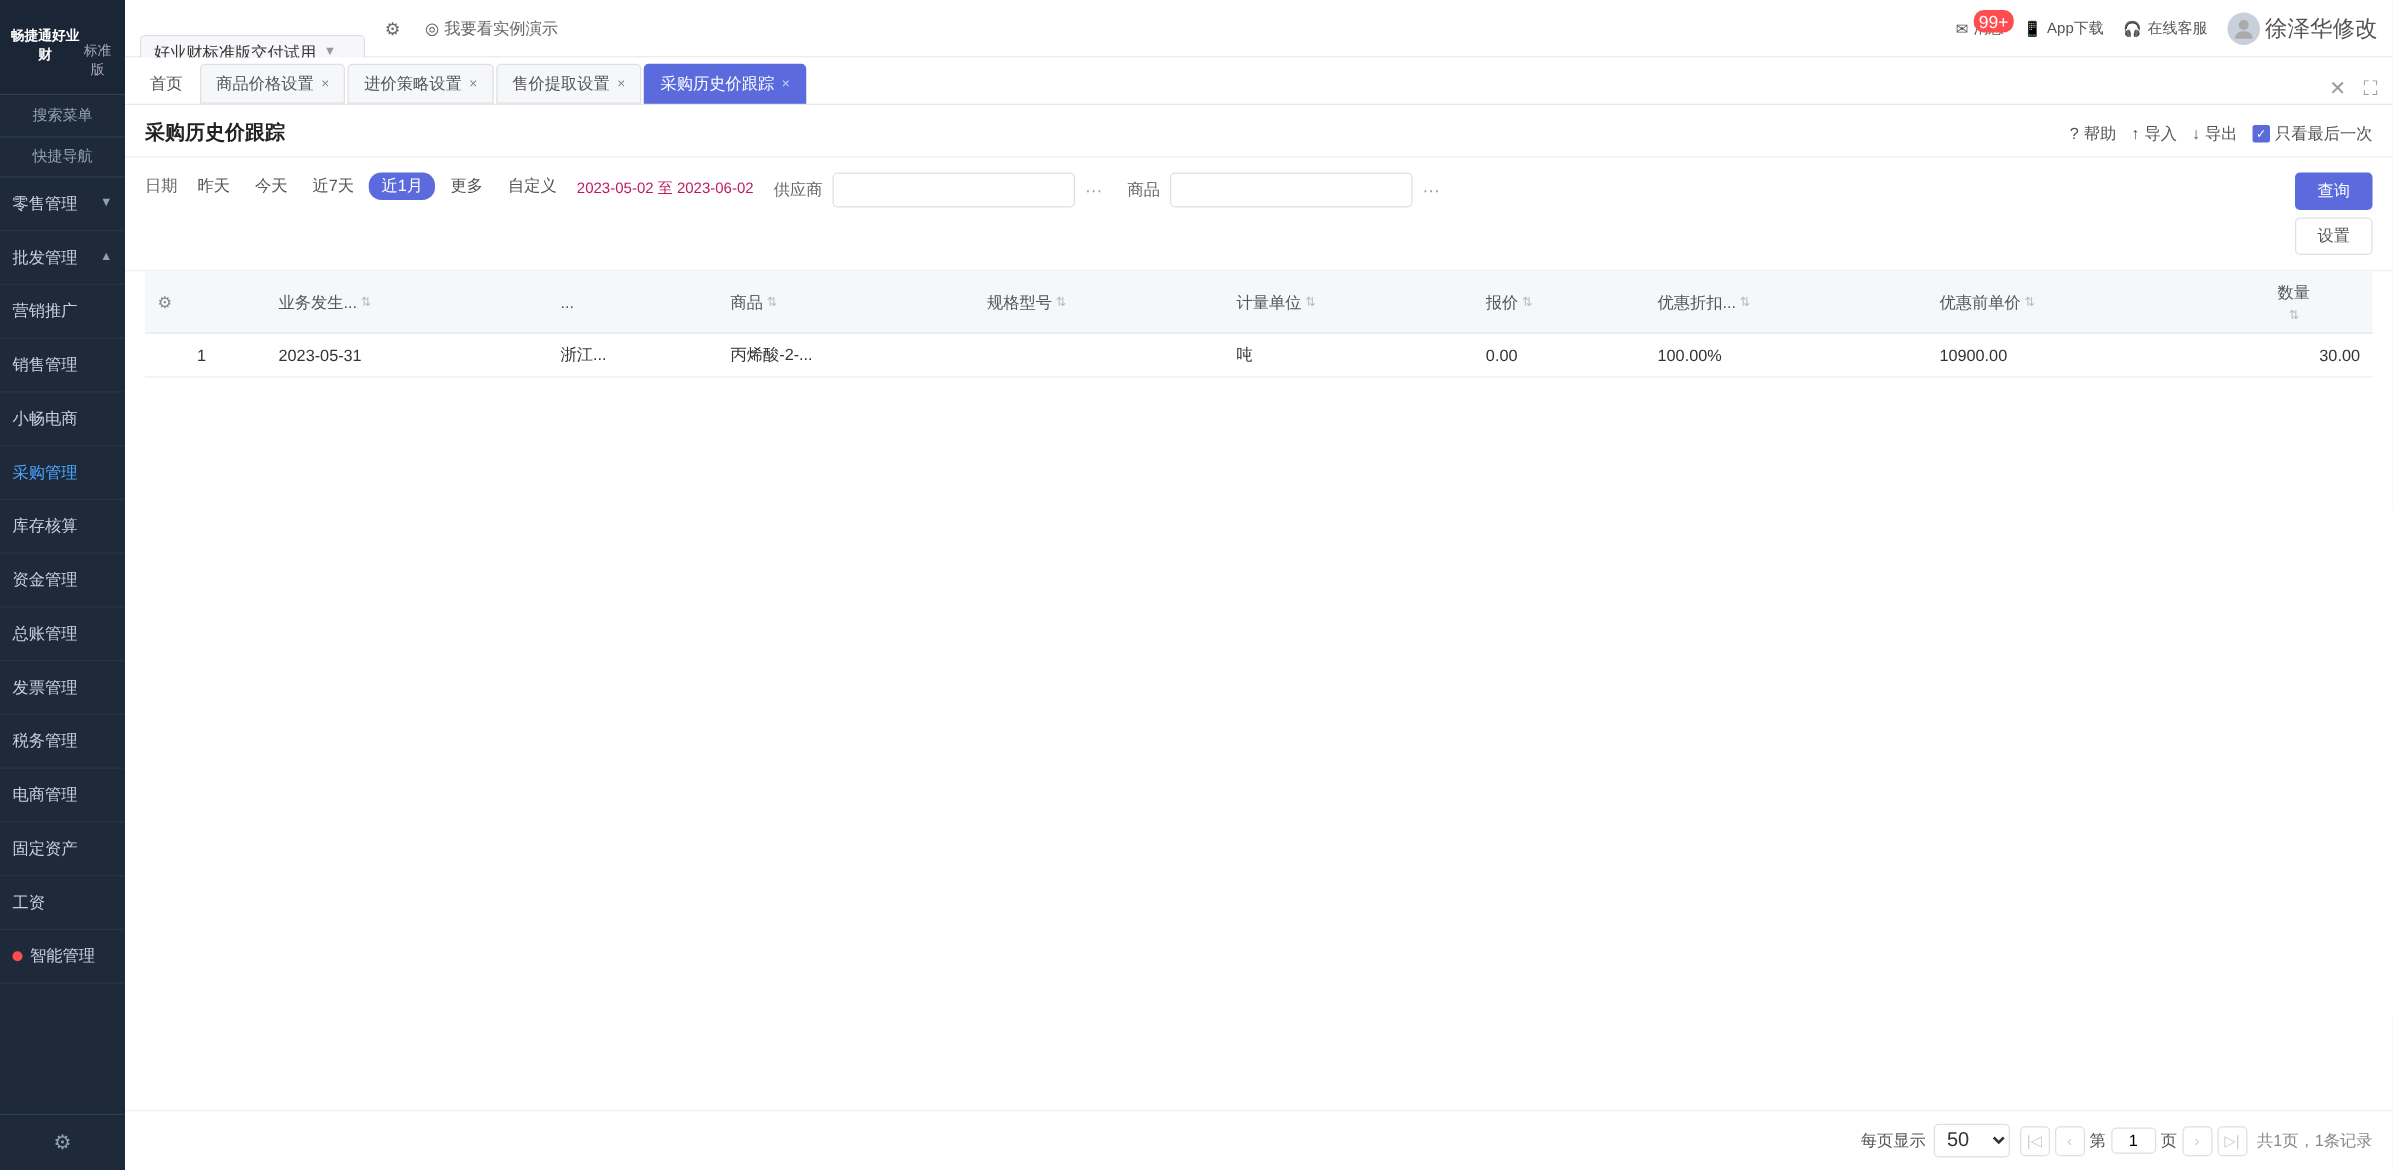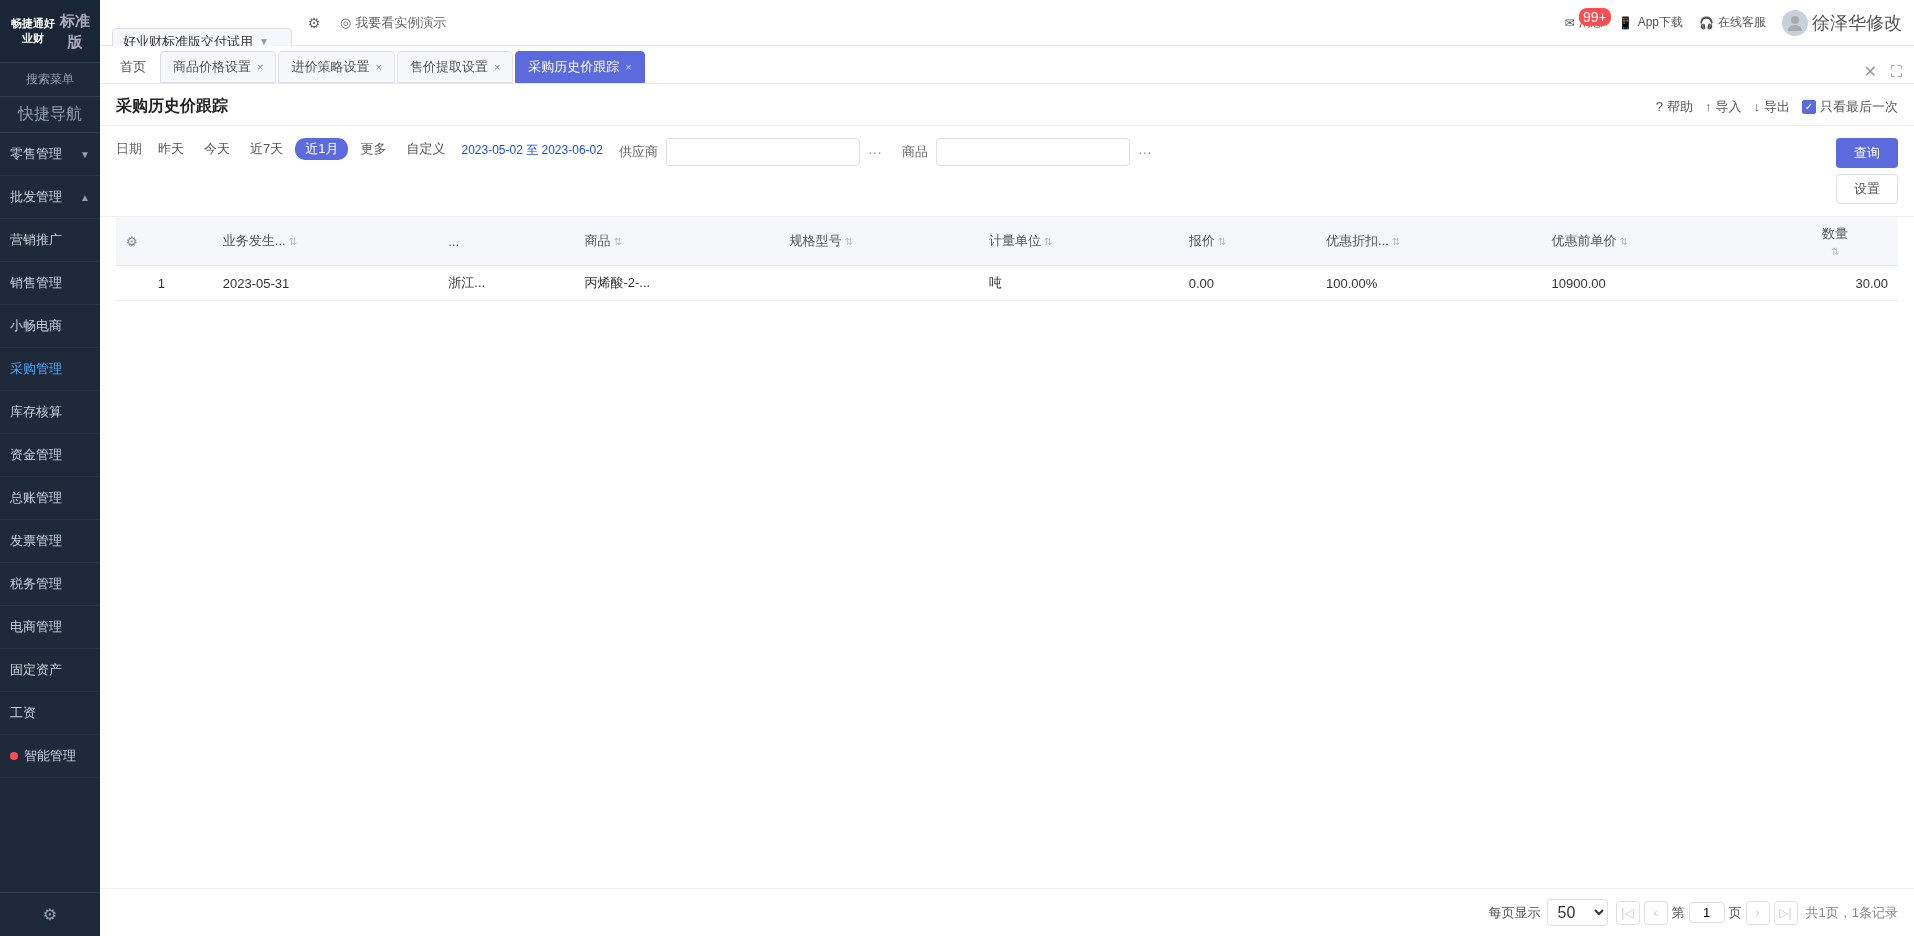--- a/index.html
+++ b/index.html
@@ -2,21 +2,21 @@
 <html><head>
   <meta charset="utf-8">
   <style>
     * { box-sizing: border-box; margin: 0; padding: 0; }
     body { font-family: "Microsoft YaHei", "PingFang SC", sans-serif; font-size: 13px; background: #f0f2f5; color: #333; display: flex; height: 936px; overflow: hidden; }
 
     
     .sidebar { width: 100px; background: #1e2a3a; color: #c8d0dc; display: flex; flex-direction: column; height: 100%; flex-shrink: 0; }
     .sidebar-logo { padding: 10px 8px; background: #1a2535; text-align: center; color: #fff; font-size: 11px; font-weight: bold; line-height: 1.4; border-bottom: 1px solid #2d3f52; min-height: 50px; display: flex; align-items: center; justify-content: center; }
     .sidebar-search { padding: 8px 10px; font-size: 12px; text-align: center; color: #8fa0b3; cursor: pointer; border-bottom: 1px solid #2d3f52; }
-    .sidebar-shortcut { padding: 7px 10px; font-size: 16px; text-align: center; color: #8fa0b3; cursor: pointer; border-bottom: 1px solid #2d3f52; }
+    .sidebar-shortcut { padding: 7px 10px; font-size: 12px; text-align: center; color: #8fa0b3; cursor: pointer; border-bottom: 1px solid #2d3f52; }
     .sidebar-item { padding: 12px 10px; font-size: 13px; text-align: center; cursor: pointer; color: #c8d0dc; display: flex; align-items: center; justify-content: space-between; border-bottom: 1px solid #253448; }
     .sidebar-item.active { color: #4da6ff; }
     .sidebar-footer { padding: 12px 10px; text-align: center; margin-top: auto; border-top: 1px solid #2d3f52; }
 
     
     .main { flex: 1; display: flex; flex-direction: column; overflow: hidden; }
 
     
     .topbar { height: 46px; background: #fff; border-bottom: 1px solid #e8e8e8; display: flex; align-items: center; padding: 0 12px; gap: 8px; flex-shrink: 0; }
     .topbar-version { display: flex; align-items: center; gap: 6px; font-size: 13px; color: #333; background: #f5f7fa; border: 1px solid #e0e0e0; border-radius: 4px; padding: 4px 10px; cursor: pointer; min-width: 180px; margin-top: 38px; }
@@ -51,21 +51,21 @@
     .page-actions .checkbox-wrap { display: flex; align-items: center; gap: 4px; cursor: pointer; }
     .page-actions .checkbox { width: 14px; height: 14px; border: 1px solid #5b6bdd; background: #5b6bdd; border-radius: 2px; display: flex; align-items: center; justify-content: center; color: #fff; font-size: 10px; }
 
     
     .filter-bar { padding: 12px 16px; display: flex; align-items: flex-start; gap: 16px; border-bottom: 1px solid #f0f0f0; flex-wrap: wrap; }
     .filter-group { display: flex; align-items: center; gap: 8px; flex-wrap: wrap; }
     .filter-label { color: #666; font-size: 13px; white-space: nowrap; }
     .date-options { display: flex; align-items: center; gap: 4px; }
     .date-btn { padding: 2px 8px; border-radius: 3px; cursor: pointer; font-size: 13px; color: #555; }
     .date-btn.active { background: #5b6bdd; color: #fff; border-radius: 10px; padding: 2px 10px; }
-    .date-range { font-size: 12px; color: #1d4ed8; margin-top: 2px; }
+    .date-range { font-size: 12px; color: #be185d; margin-top: 2px; }
     .filter-input-wrap { display: flex; align-items: center; gap: 4px; }
     .filter-input { border: 1px solid #e0e0e0; border-radius: 4px; padding: 4px 8px; font-size: 13px; color: #333; outline: none; min-width: 160px; height: 28px; }
     .filter-dots { color: #999; cursor: pointer; font-size: 14px; padding: 0 4px; }
     .query-btn { background: #5b6bdd; color: #fff; border: none; border-radius: 4px; padding: 6px 18px; font-size: 13px; cursor: pointer; }
     .settings-btn { background: #fff; color: #555; border: 1px solid #e0e0e0; border-radius: 4px; padding: 5px 14px; font-size: 13px; cursor: pointer; }
     .filter-actions { display: flex; flex-direction: column; gap: 6px; margin-left: auto; }
 
     
     .table-wrap { flex: 1; overflow: auto; padding: 0 16px; }
     table { width: 100%; border-collapse: collapse; font-size: 13px; }
@@ -87,21 +87,21 @@
     .page-input { width: 36px; border: 1px solid #e0e0e0; border-radius: 4px; padding: 2px 4px; text-align: center; font-size: 13px; }
     .page-total { color: #888; }
   </style>
 </head>
 <body>
 
 <div class="sidebar">
   <div class="sidebar-logo">
     <span>畅捷通好业财</span>
       <br>
-    <span style="font-size:15px;font-weight:bold;color:#aab;">标准版</span>
+    <span style="font-size:11px;font-weight:normal;color:#aab;margin-top:24px;">标准版</span>
   </div>
   <div class="sidebar-search">
     <span>搜索菜单</span>
   </div>
   <div class="sidebar-shortcut">
     <span>快捷导航</span>
   </div>
 
   <div class="sidebar-item" style="justify-content:center;flex-direction:column;gap:0;">
     <div style="display:flex;align-items:center;justify-content:space-between;width:100%;">

